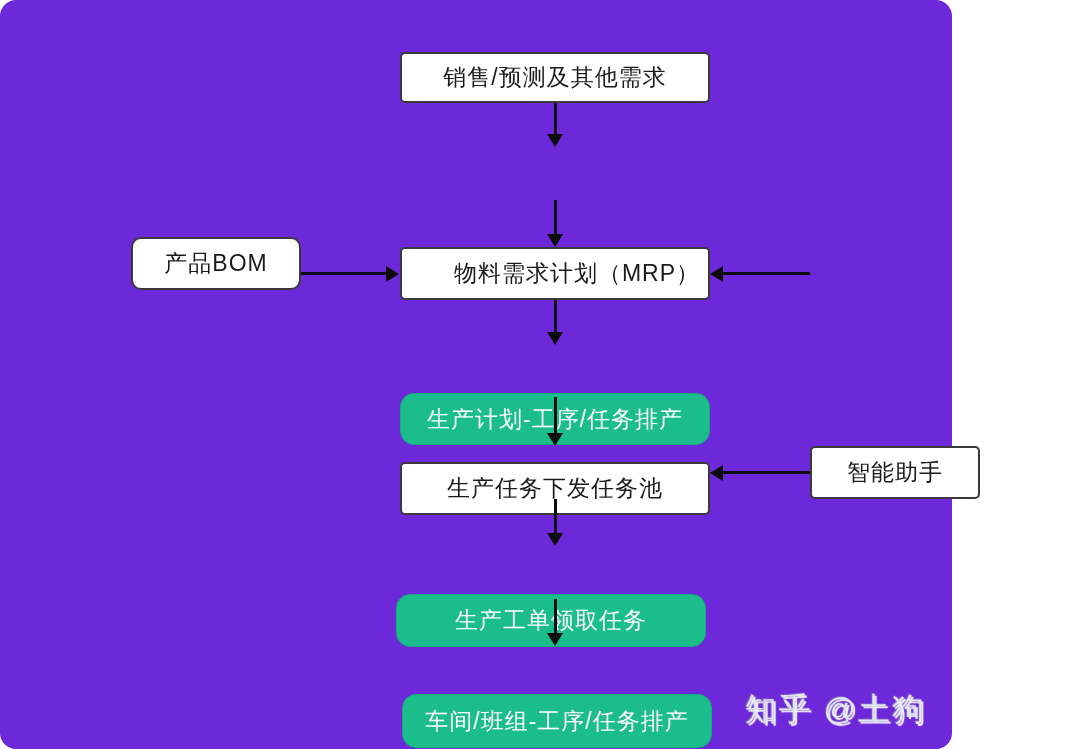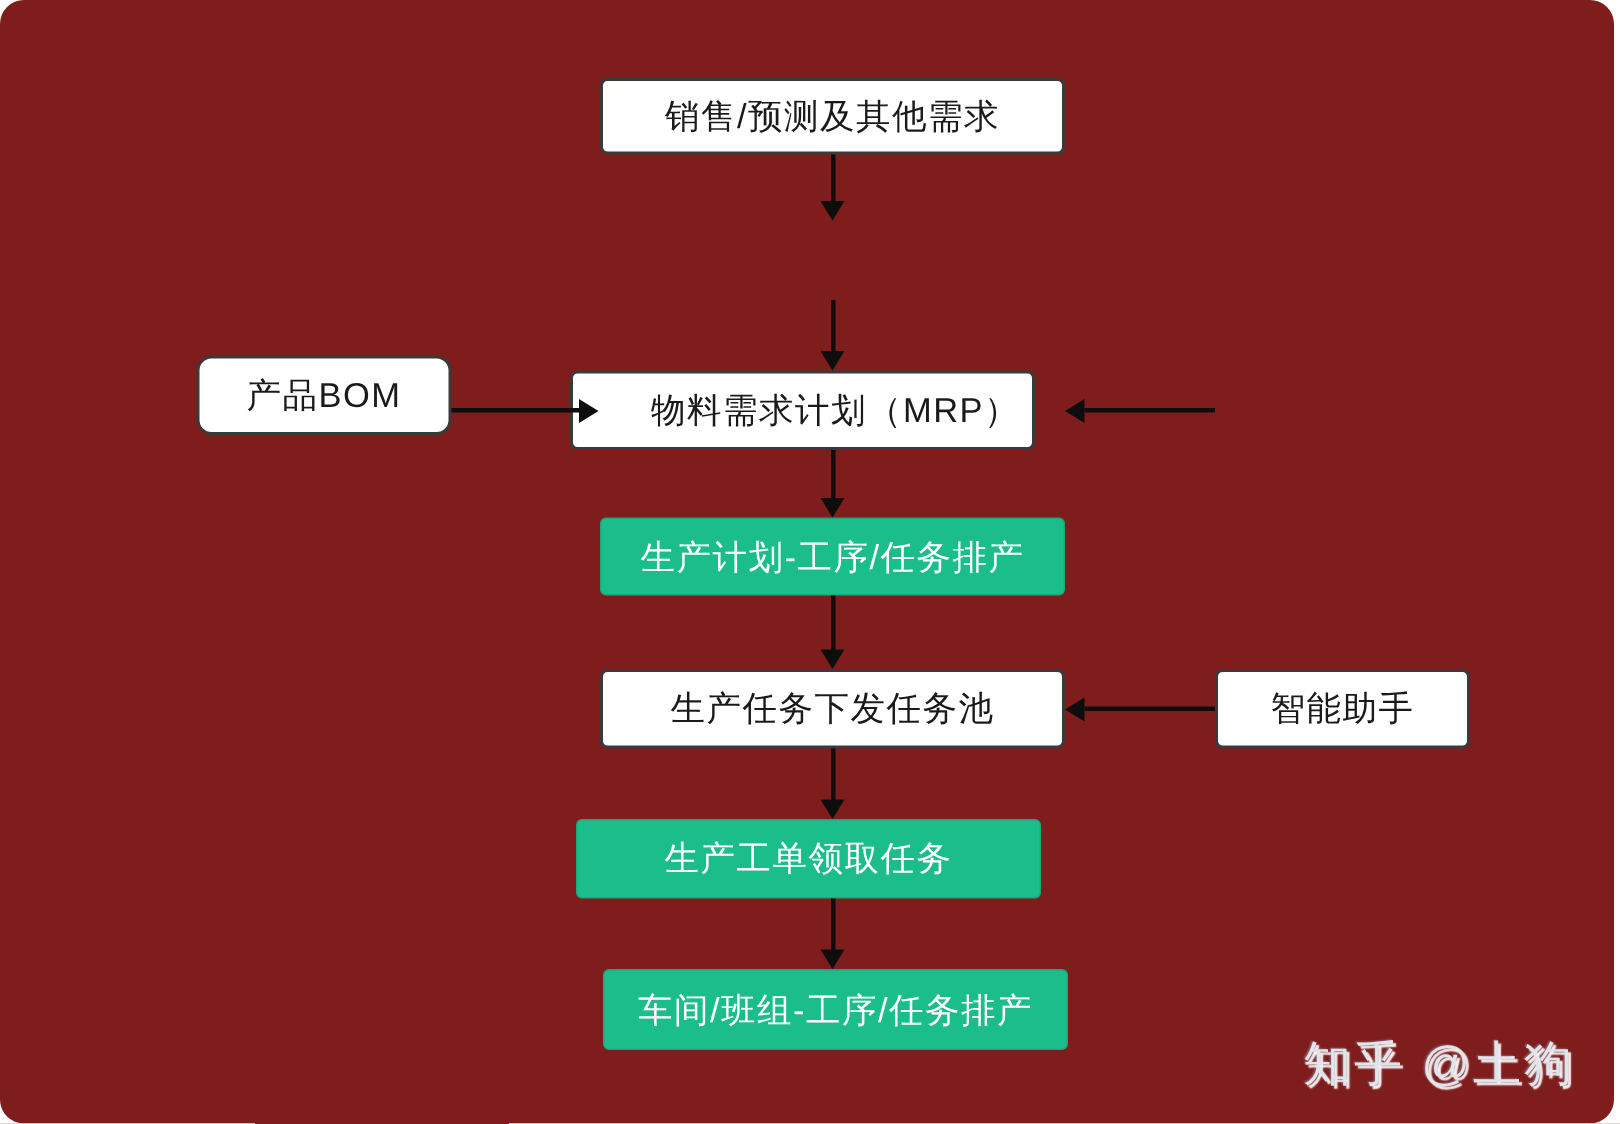--- a/index.html
+++ b/index.html
@@ -11,23 +11,23 @@
   .stage {
     position: relative;
     width: 1080px;
     height: 749px;
     background: #ffffff;
     overflow: hidden;
   }
   .panel {
     position: absolute;
     left: 0; top: 0;
-    width: 1076px;
+    width: 952px;
     height: 749px;
-    background: #7f1d1d;
+    background: #6d28d9;
     border-radius: 16px;
   }
   .node {
     position: absolute;
     display: flex;
     align-items: center;
     justify-content: center;
     text-align: center;
     font-size: 23px;
     letter-spacing: 1px;
@@ -36,22 +36,23 @@
   }
   .node.white {
     background: #ffffff;
     border: 2px solid #3a3a3a;
     border-radius: 5px;
     color: #1a1a1a;
   }
   .node.green {
     background: #1bbd8a;
     border: 1px solid #16ab7c;
-    border-radius: 4px;
+    border-radius: 14px;
     color: #ffffff;
+    margin-top: 48px;
   }
   .vline {
     position: absolute;
     width: 3px;
     background: #0d0d0d;
   }
   .hline {
     position: absolute;
     height: 3px;
     background: #0d0d0d;
@@ -92,33 +93,33 @@
 <body>
 
 <div class="stage">
   <div class="panel">
 
     <div class="node white" style="left:400px; top:52px; width:310px; height:51px;">
       <span>销售/预测及其他需求</span>
     </div>
 
 
-    <div class="node white" style="left:380px; top:247px; width:310px; height:53px;padding-left:44px;">
+    <div class="node white" style="left:400px; top:247px; width:310px; height:53px;padding-left:44px;">
       <span>物料需求计划（MRP）</span>
     </div>
 
     <div class="node green" style="left:400px; top:345px; width:310px; height:52px;">
       <span>生产计划-工序/任务排产</span>
     </div>
 
-    <div class="node white" style="left:400px; top:446px; width:310px; height:53px;justify-content:center;">
+    <div class="node white" style="left:400px; top:462px; width:310px; height:53px;justify-content:center;">
       <span>生产任务下发任务池</span>
     </div>
 
-    <div class="node green" style="left:384px; top:546px; width:310px; height:53px;">
+    <div class="node green" style="left:396px; top:546px; width:310px; height:53px;">
       <span>生产工单领取任务</span>
     </div>
 
     <div class="node green" style="left:402px; top:646px; width:310px; height:54px;">
       <span>车间/班组-工序/任务排产</span>
     </div>
 
     <div class="node white" style="left:131px; top:237px; width:170px; height:53px;border-radius:10px;">
       <span>产品BOM</span>
     </div>

